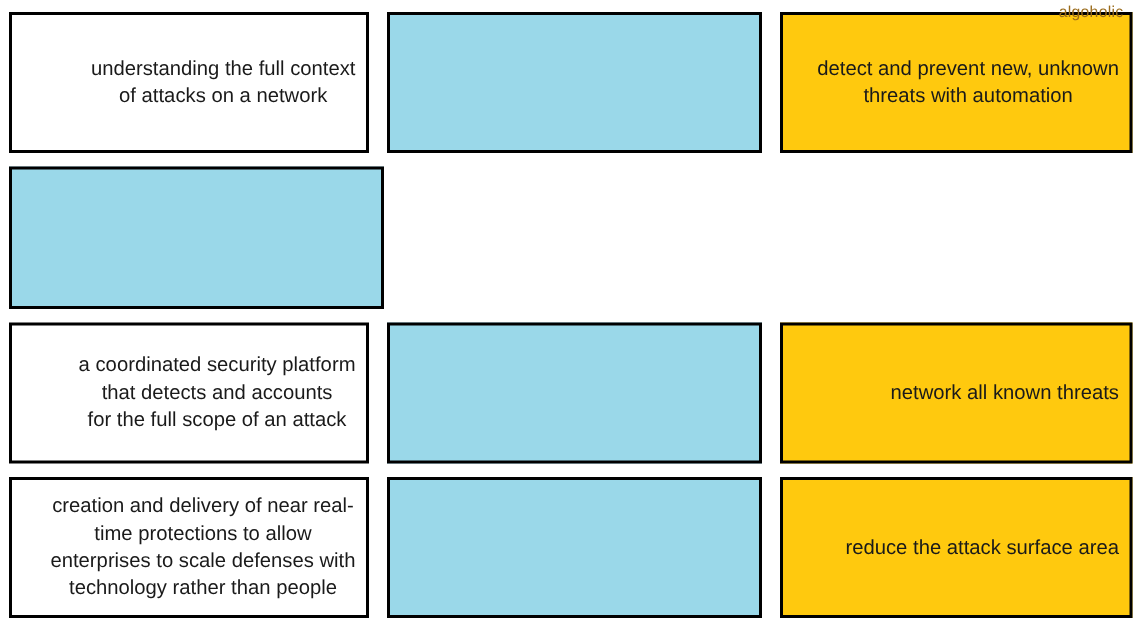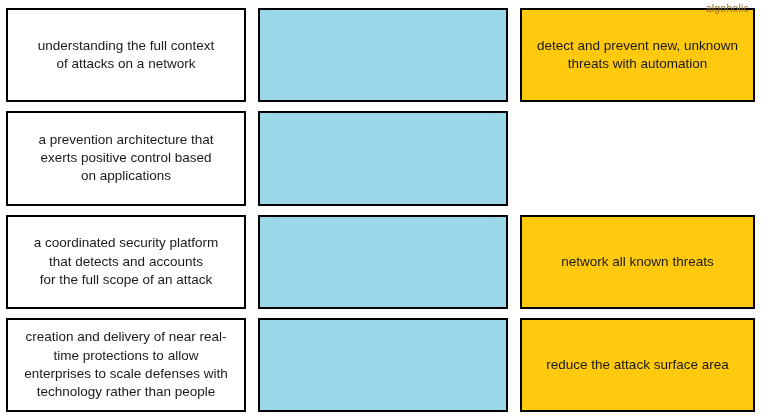--- a/index.html
+++ b/index.html
@@ -31,21 +31,21 @@
     gap: 12px;
     flex: 1 1 0;
     min-height: 0;
   }
 
   .cell {
     box-sizing: border-box;
     border: 2px solid #000000;
     display: flex;
     align-items: center;
-    justify-content: center;
+    justify-content: flex-end;
     text-align: center;
     font-size: 13.5px;
     line-height: 1.35;
     color: #1a1a1a;
     padding: 4px 7px;
     overflow: hidden;
     position: relative;
   }
 
   .cell-prompt {
@@ -94,25 +94,20 @@
     <div class="cell cell-blank">
       <span class="cell-text"></span>
     </div>
     <div class="cell cell-answer">
       <span class="cell-text">detect and prevent new, unknown
 threats with automation</span>
     </div>
   </div>
 
   <div class="grid-row">
-    <div class="cell cell-prompt">
-      <span class="cell-text">a prevention architecture that
-exerts positive control based
-on applications</span>
-    </div>
     <div class="cell cell-blank">
       <span class="cell-text"></span>
     </div>
   </div>
 
   <div class="grid-row">
     <div class="cell cell-prompt">
       <span class="cell-text">a coordinated security platform
 that detects and accounts
 for the full scope of an attack</span>

